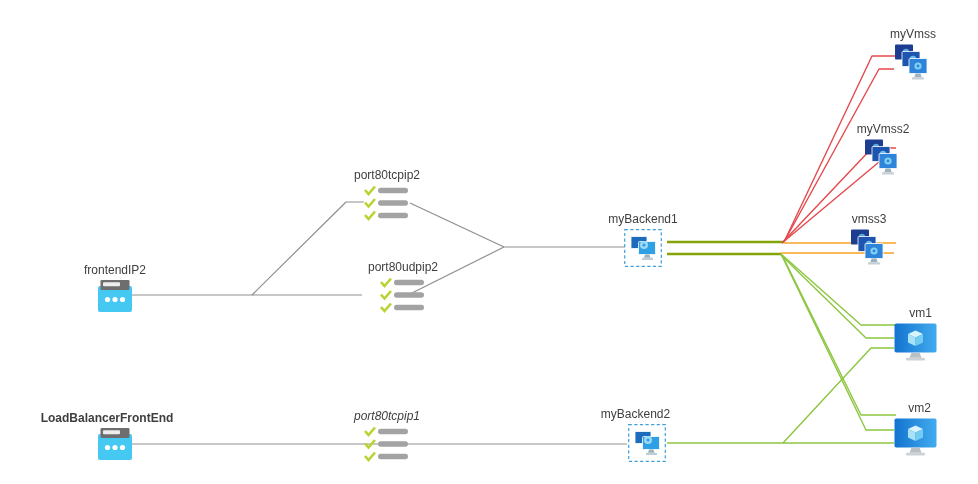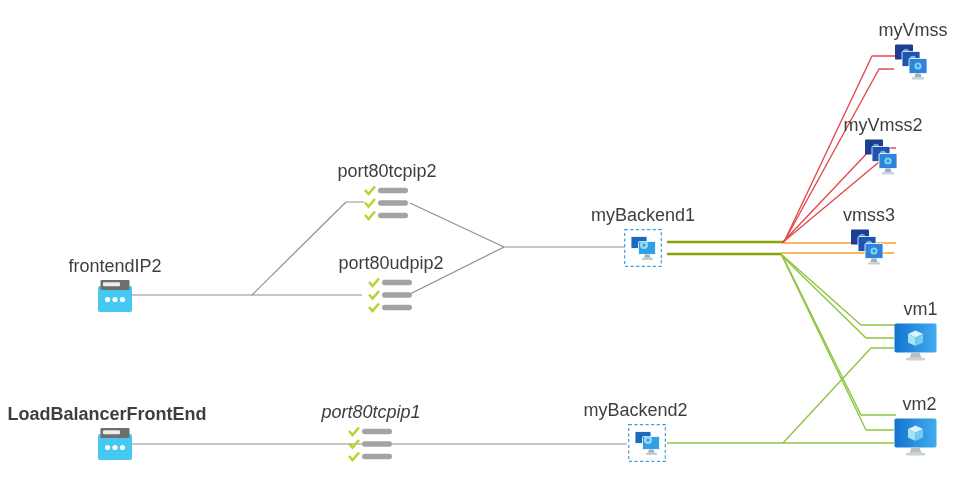--- a/index.html
+++ b/index.html
@@ -10,21 +10,21 @@
   svg.edges{position:absolute;left:0;top:0;width:978px;height:484px;}
   svg.edges polyline, svg.edges line{fill:none;stroke-linejoin:round;stroke-linecap:butt;}
   .e-gray  {stroke:var(--edge-gray,#8f8f8f);stroke-width:1.2;}
   .e-pair  {stroke:var(--edge-backend-pair,#85a407);stroke-width:2.4;}
   .e-red   {stroke:var(--edge-critical,#e5494d);stroke-width:1.4;}
   .e-orange{stroke:var(--edge-degraded,#f7a328);stroke-width:1.5;}
   .e-green {stroke:var(--edge-healthy,#8cc63f);stroke-width:1.4;}
   .node{position:absolute;}
   .node .label{
     position:absolute;bottom:calc(100% + 3px);left:50%;transform:translateX(-50%);
-    white-space:nowrap;font-size:18px;color:var(--label-text,#3e3e3e);line-height:1.1;
+    white-space:nowrap;font-size:12px;color:var(--label-text,#3e3e3e);line-height:1.1;
   }
   .node svg.icon{display:block;}
 </style>
 </head>
 <body>
 
 <div class="canvas">
 
   <svg class="edges" viewBox="0 0 978 484">
 
@@ -88,39 +88,39 @@
           <path d="M1,5 L4.5,9 L11,1.5" stroke="#b8d432" stroke-width="2.6" fill="none"></path>
           <rect x="14" y="2.8" width="30" height="5.4" rx="2.7" fill="#a3a3a3"></rect>
         </g>
       <g transform="translate(0,25)">
           <path d="M1,5 L4.5,9 L11,1.5" stroke="#b8d432" stroke-width="2.6" fill="none"></path>
           <rect x="14" y="2.8" width="30" height="5.4" rx="2.7" fill="#a3a3a3"></rect>
         </g>
     </svg>
   </div>
 
-  <div class="node" style="left:368px;top:277px;width:46px;height:36px;">
+  <div class="node" style="left:380px;top:277px;width:46px;height:36px;">
     <div class="label">port80udpip2</div>
     <svg class="icon" width="46" height="36" viewBox="0 0 46 36">
       <g>
           <path d="M1,5 L4.5,9 L11,1.5" stroke="#b8d432" stroke-width="2.6" fill="none"></path>
           <rect x="14" y="2.8" width="30" height="5.4" rx="2.7" fill="#a3a3a3"></rect>
         </g>
       <g transform="translate(0,12.5)">
           <path d="M1,5 L4.5,9 L11,1.5" stroke="#b8d432" stroke-width="2.6" fill="none"></path>
           <rect x="14" y="2.8" width="30" height="5.4" rx="2.7" fill="#a3a3a3"></rect>
         </g>
       <g transform="translate(0,25)">
           <path d="M1,5 L4.5,9 L11,1.5" stroke="#b8d432" stroke-width="2.6" fill="none"></path>
           <rect x="14" y="2.8" width="30" height="5.4" rx="2.7" fill="#a3a3a3"></rect>
         </g>
     </svg>
   </div>
 
-  <div class="node" style="left:348px;top:426px;width:46px;height:36px;font-style:italic;">
+  <div class="node" style="left:364px;top:426px;width:46px;height:36px;font-style:italic;">
     <div class="label">port80tcpip1</div>
     <svg class="icon" width="46" height="36" viewBox="0 0 46 36">
       <g>
           <path d="M1,5 L4.5,9 L11,1.5" stroke="#b8d432" stroke-width="2.6" fill="none"></path>
           <rect x="14" y="2.8" width="30" height="5.4" rx="2.7" fill="#a3a3a3"></rect>
         </g>
       <g transform="translate(0,12.5)">
           <path d="M1,5 L4.5,9 L11,1.5" stroke="#b8d432" stroke-width="2.6" fill="none"></path>
           <rect x="14" y="2.8" width="30" height="5.4" rx="2.7" fill="#a3a3a3"></rect>
         </g>

